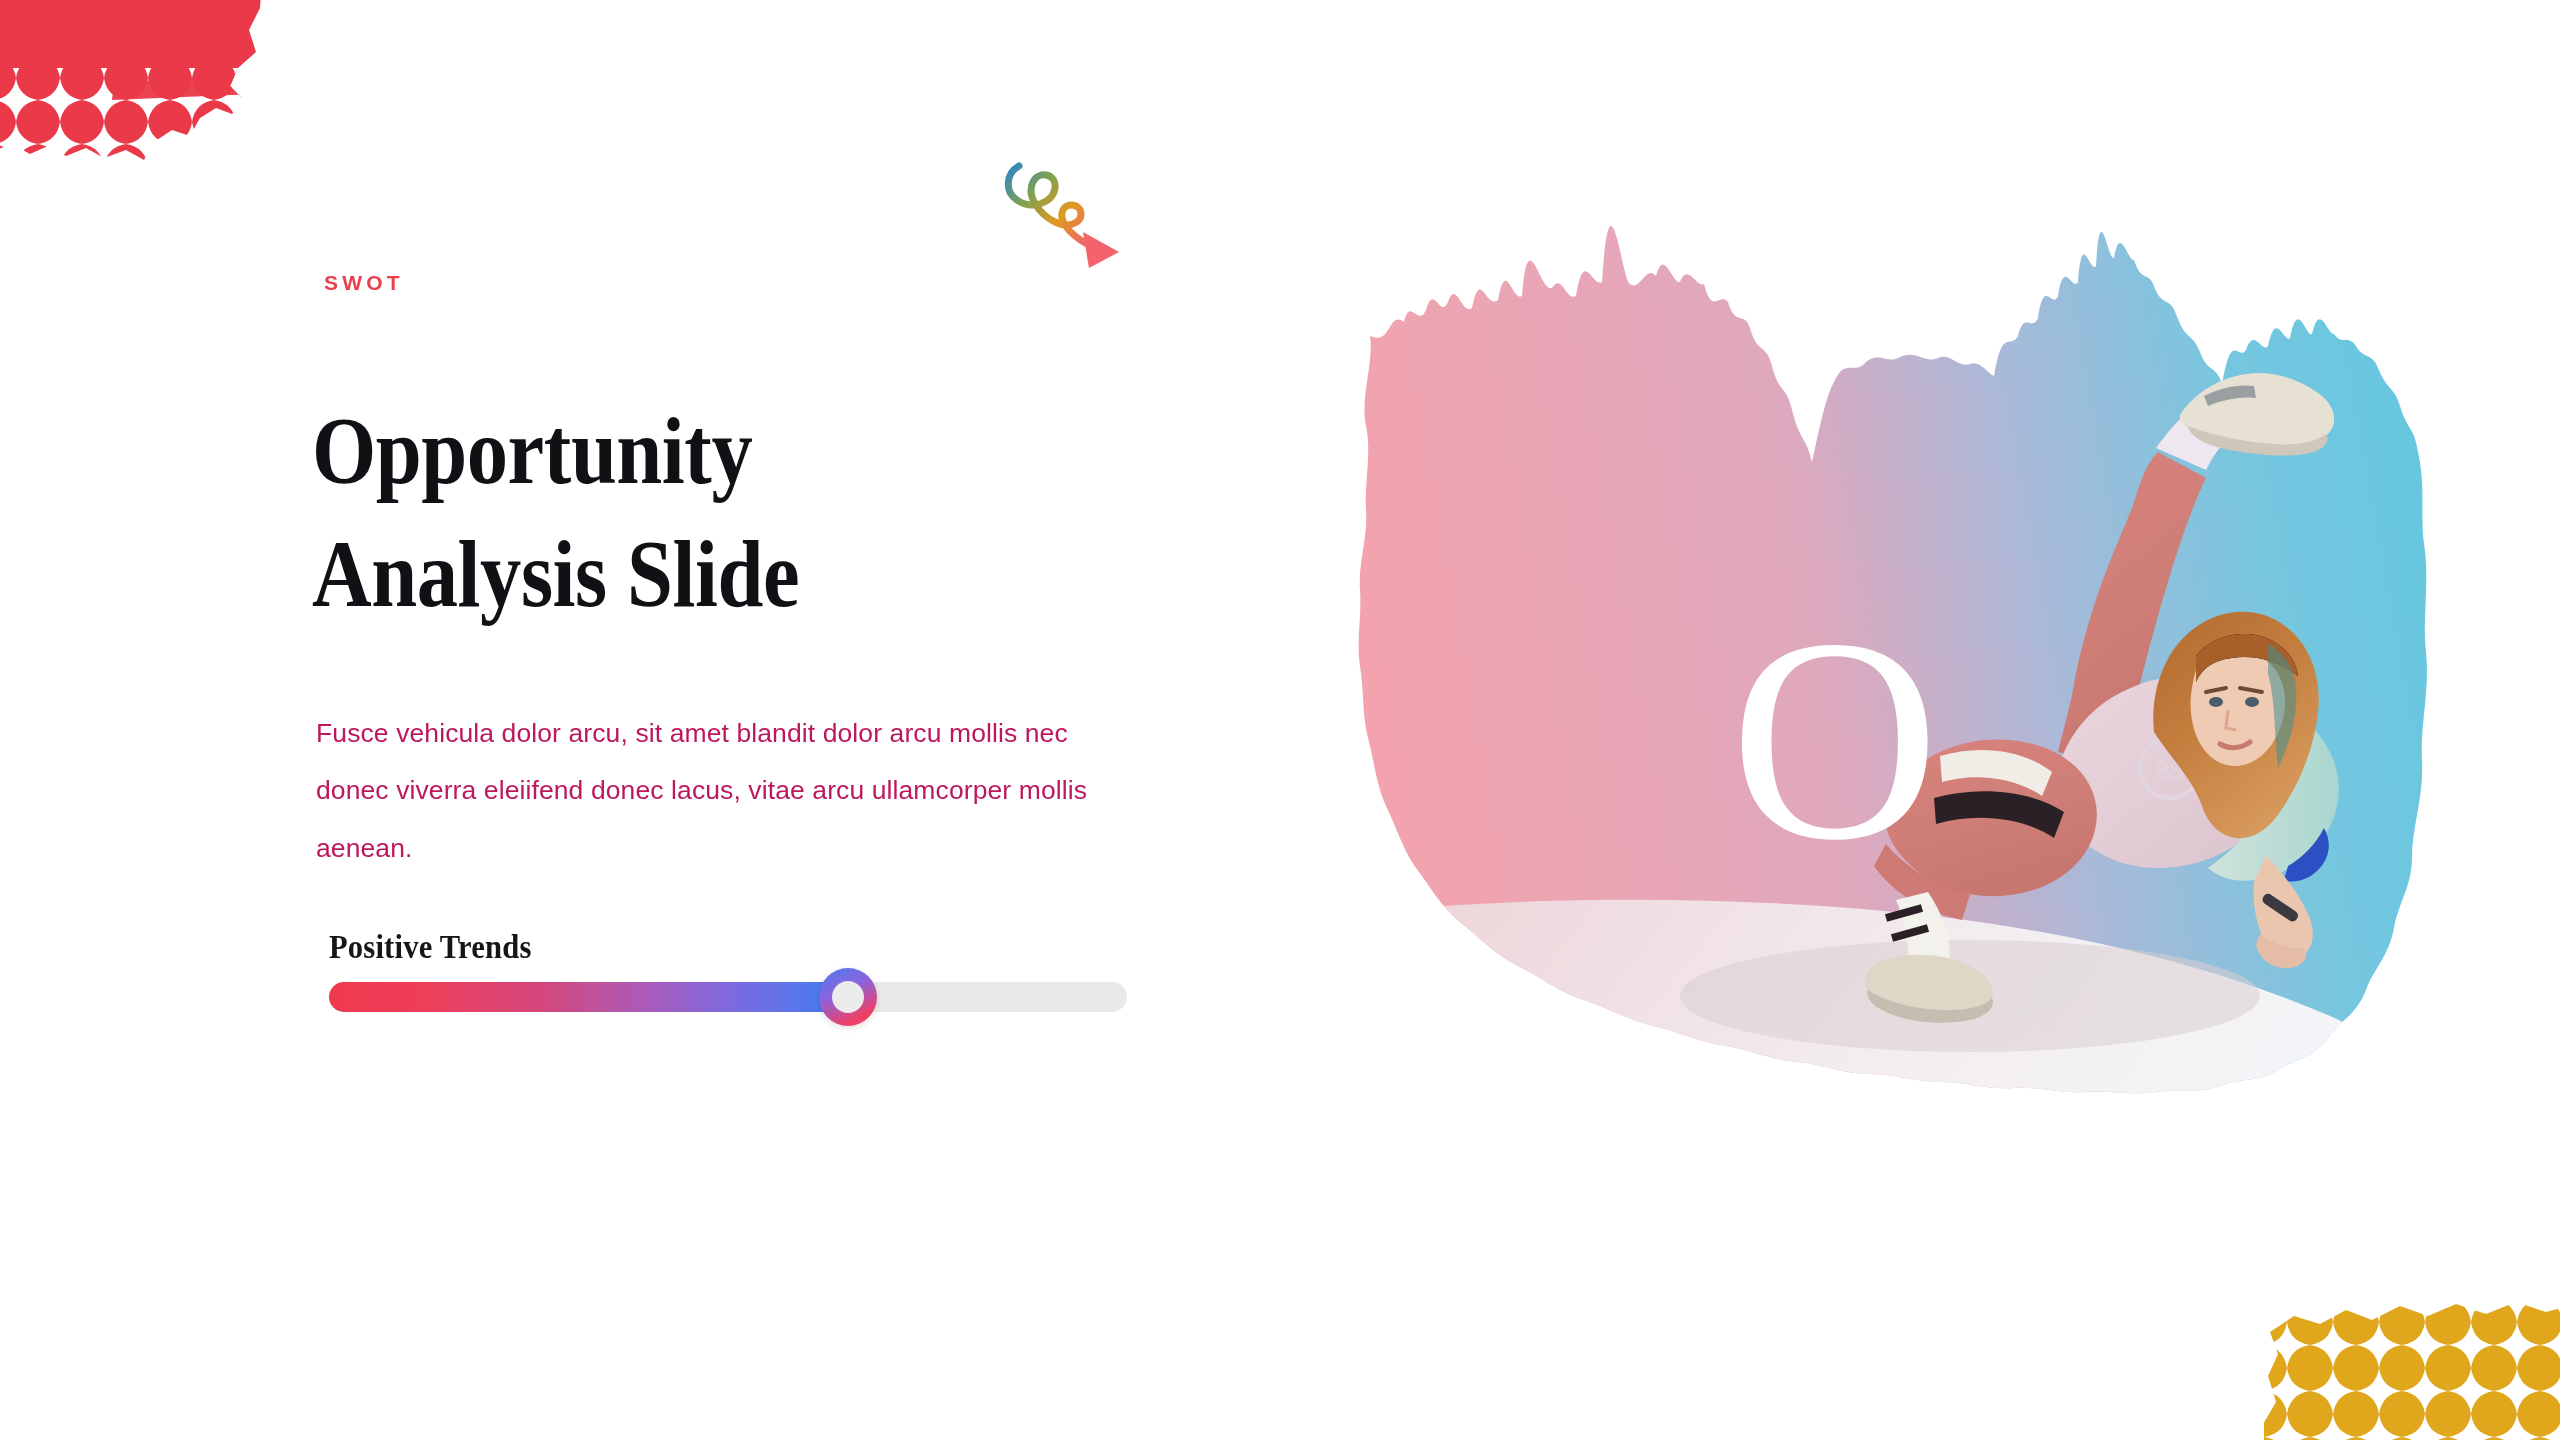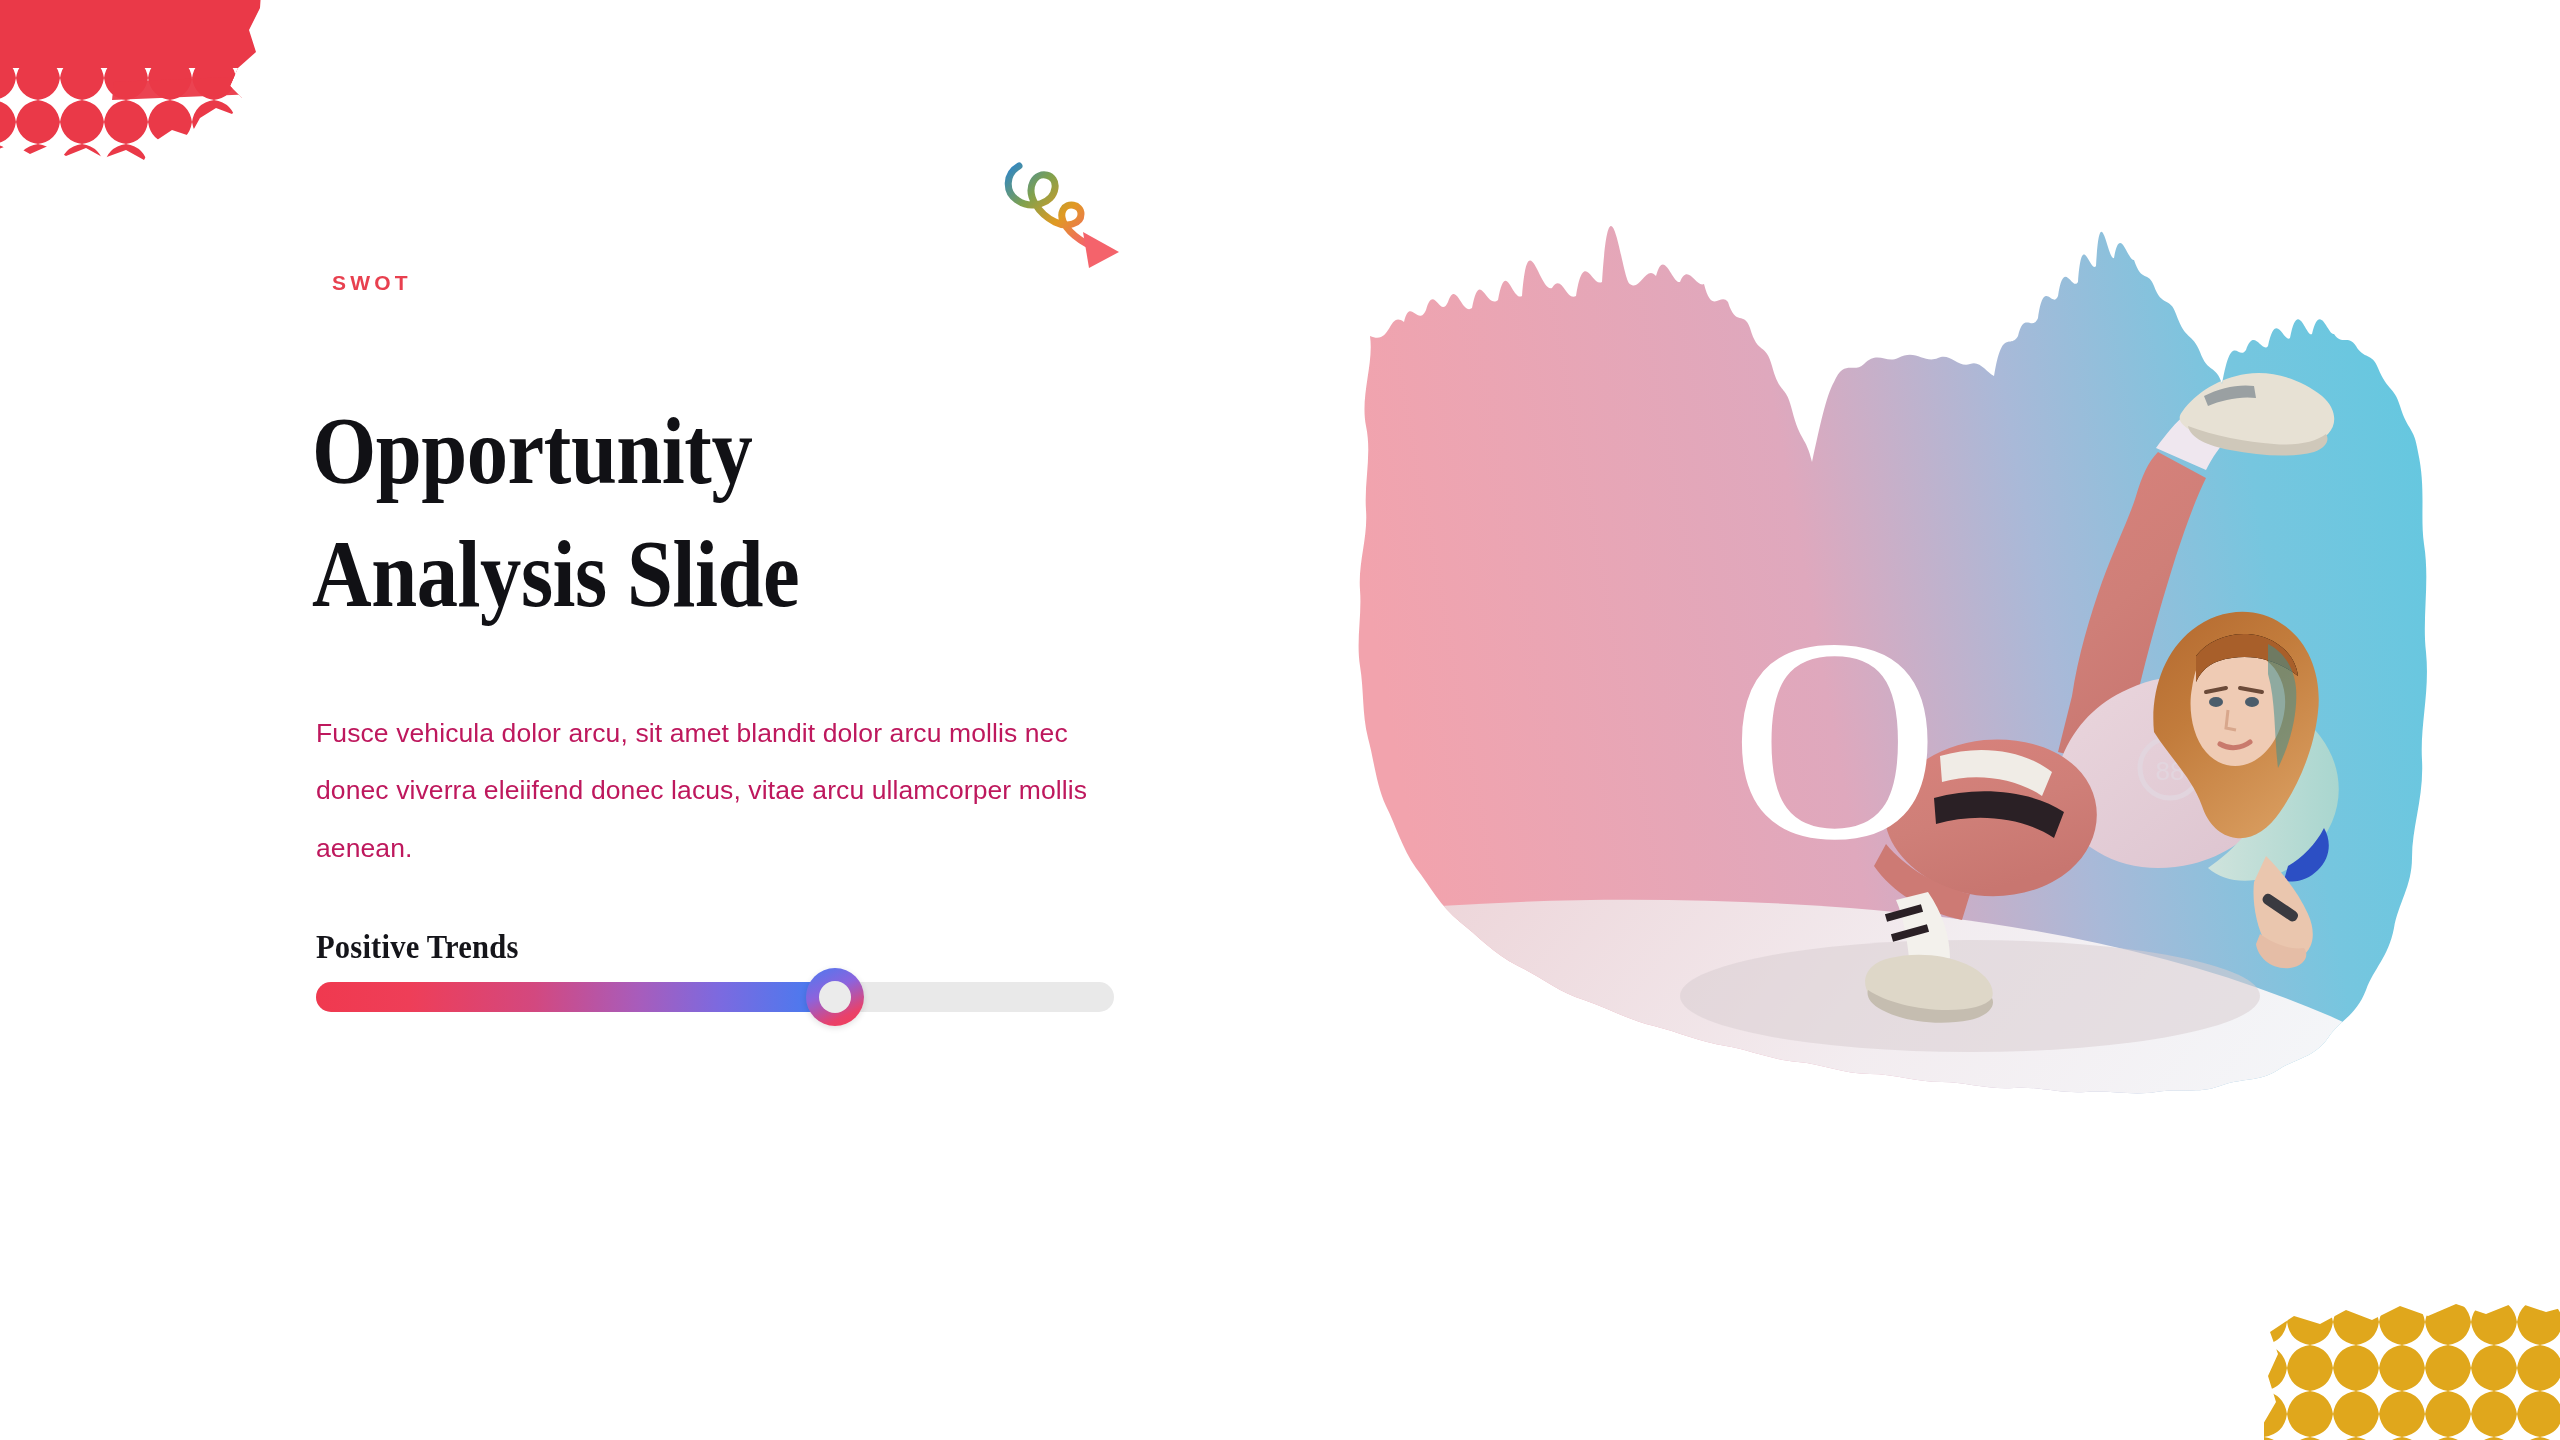--- a/index.html
+++ b/index.html
@@ -17,21 +17,21 @@
   .brush-tl{left:-6px;top:-10px;width:280px;height:190px;}
   .brush-br{right:-4px;bottom:-6px;width:300px;height:170px;}
 
   
   .doodle{position:absolute;left:995px;top:148px;width:140px;height:130px;}
 
   
   .left-col{position:absolute;left:316px;top:0;width:840px;height:1440px;}
 
   .eyebrow{
-    position:absolute;top:272px;left:16px;
+    position:absolute;top:272px;left:8px;
     font-size:21px;font-weight:700;letter-spacing:4.2px;
     color:#e8404f;
     font-family:"Liberation Sans", sans-serif;
     line-height:1;
   }
 
   .headline{
     position:absolute;top:326px;left:-4px;
     width:780px;
     font-family:"Liberation Serif", serif;
@@ -49,21 +49,21 @@
     position:absolute;top:678px;left:0;
     width:790px;
     font-size:26.5px;
     line-height:2.18;
     color:#be185d;
     font-family:"Liberation Sans", sans-serif;
     letter-spacing:.1px;
   }
 
   
-  .meters{position:absolute;top:930px;left:0;width:820px;}
+  .meters{position:absolute;top:930px;left:13px;width:820px;}
   .meter{position:relative;height:140px;}
   .meter-label{
     font-family:"Liberation Serif", serif;
     font-weight:700;
     font-size:34px;
     color:#15151a;
     letter-spacing:.2px;
     transform:scaleX(0.9);
     transform-origin:left center;
     display:block;

